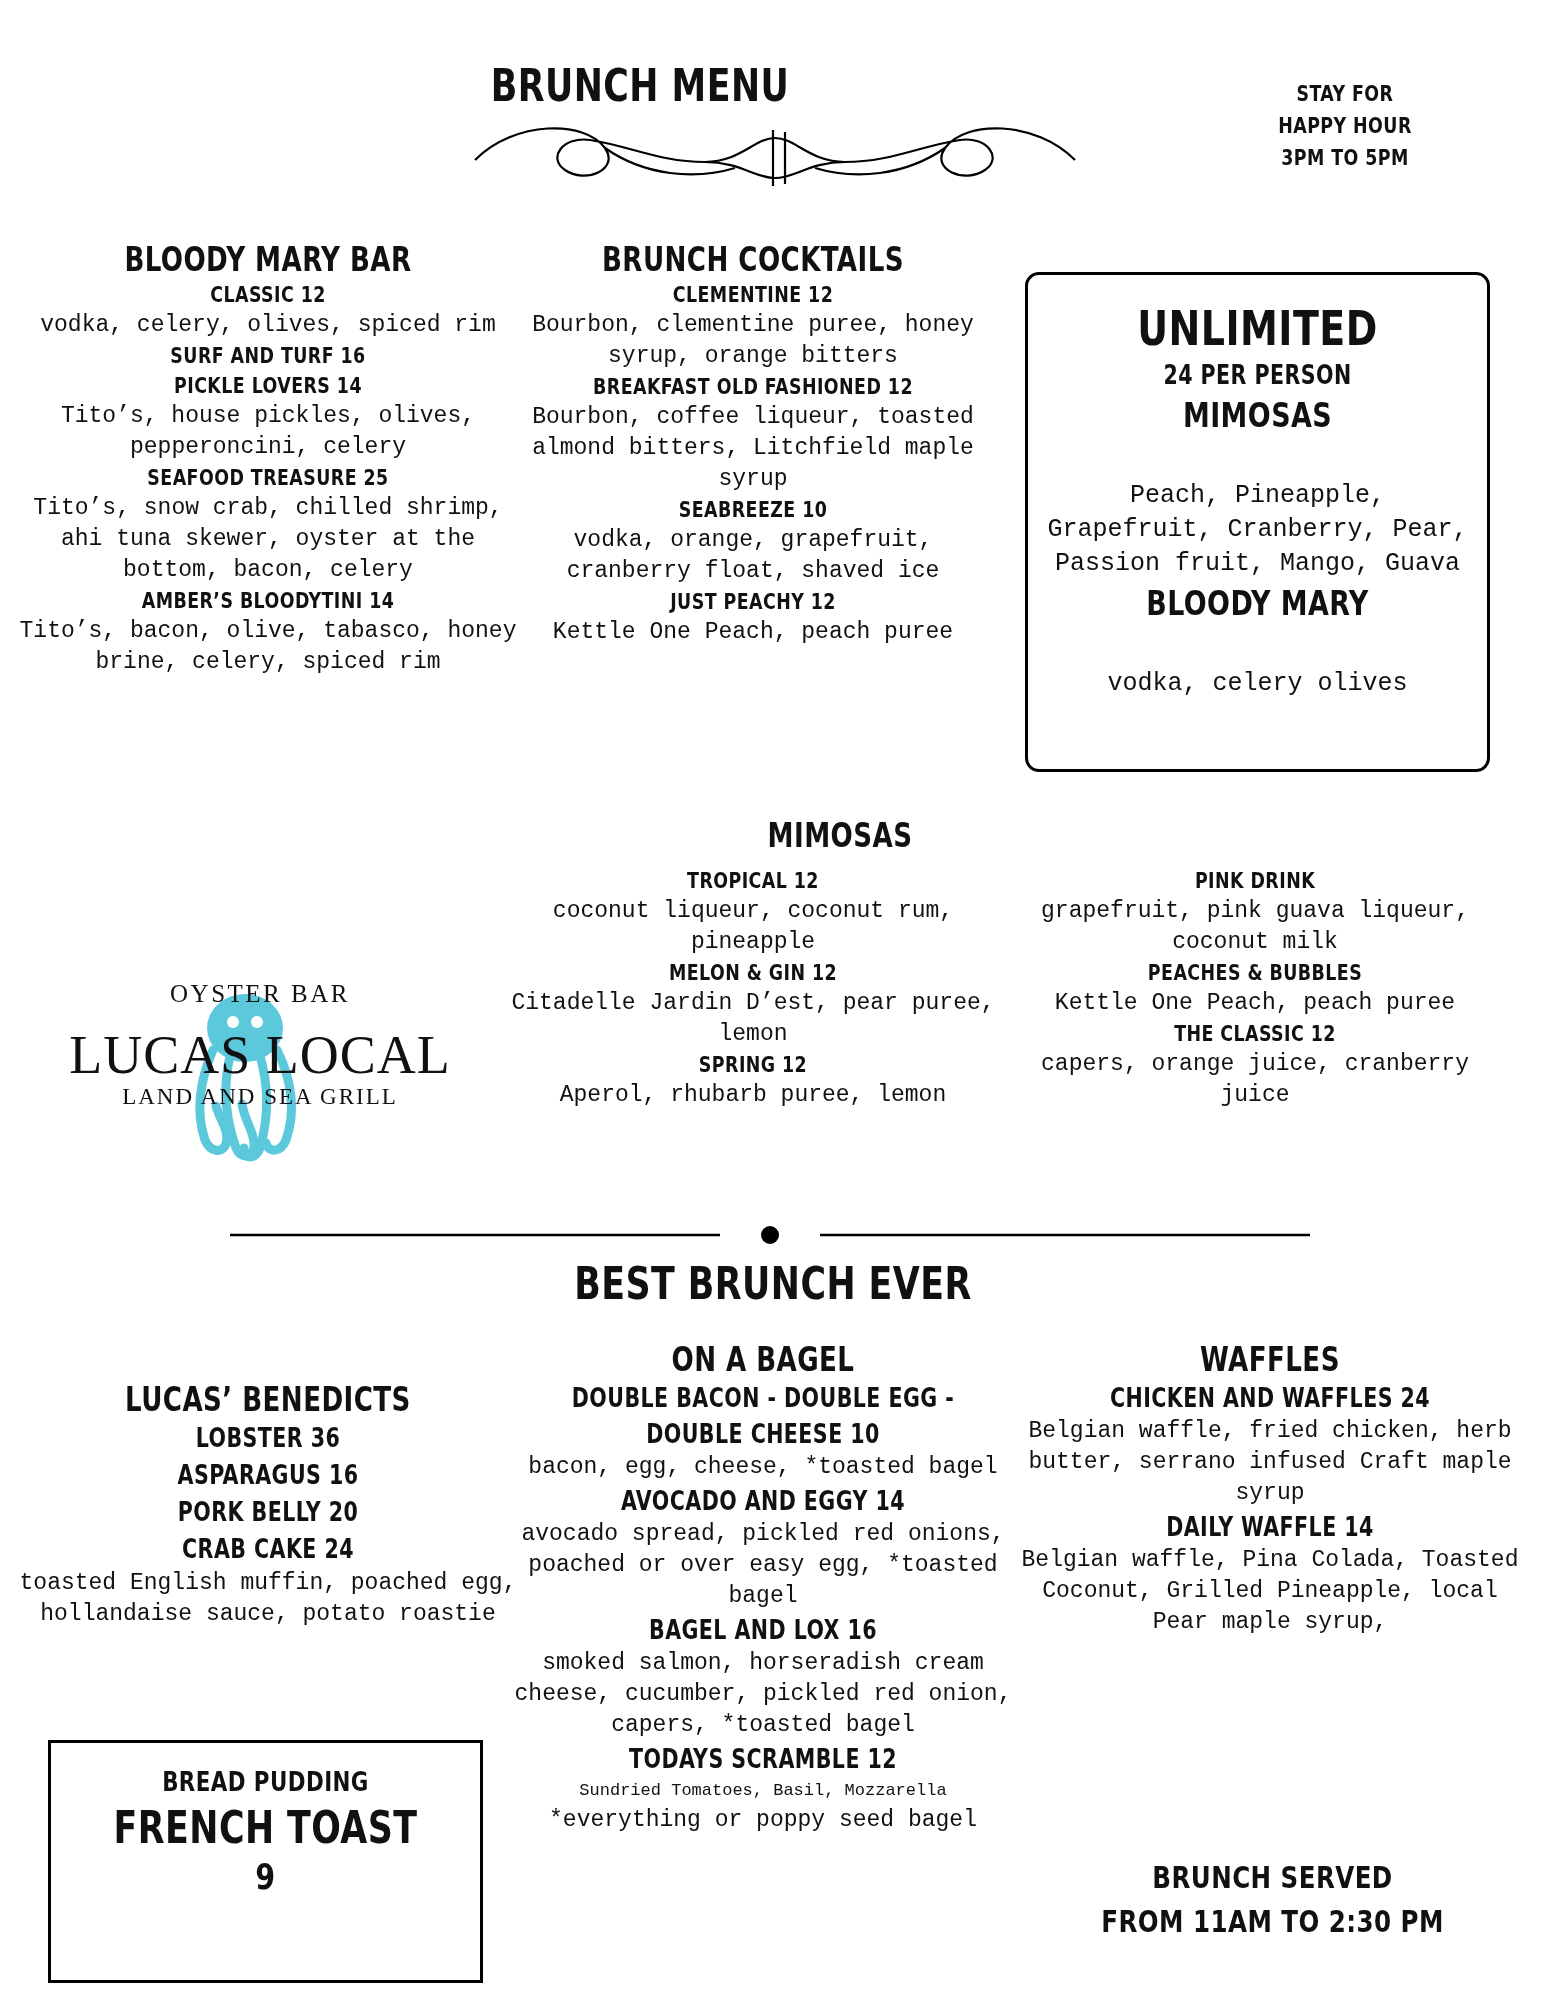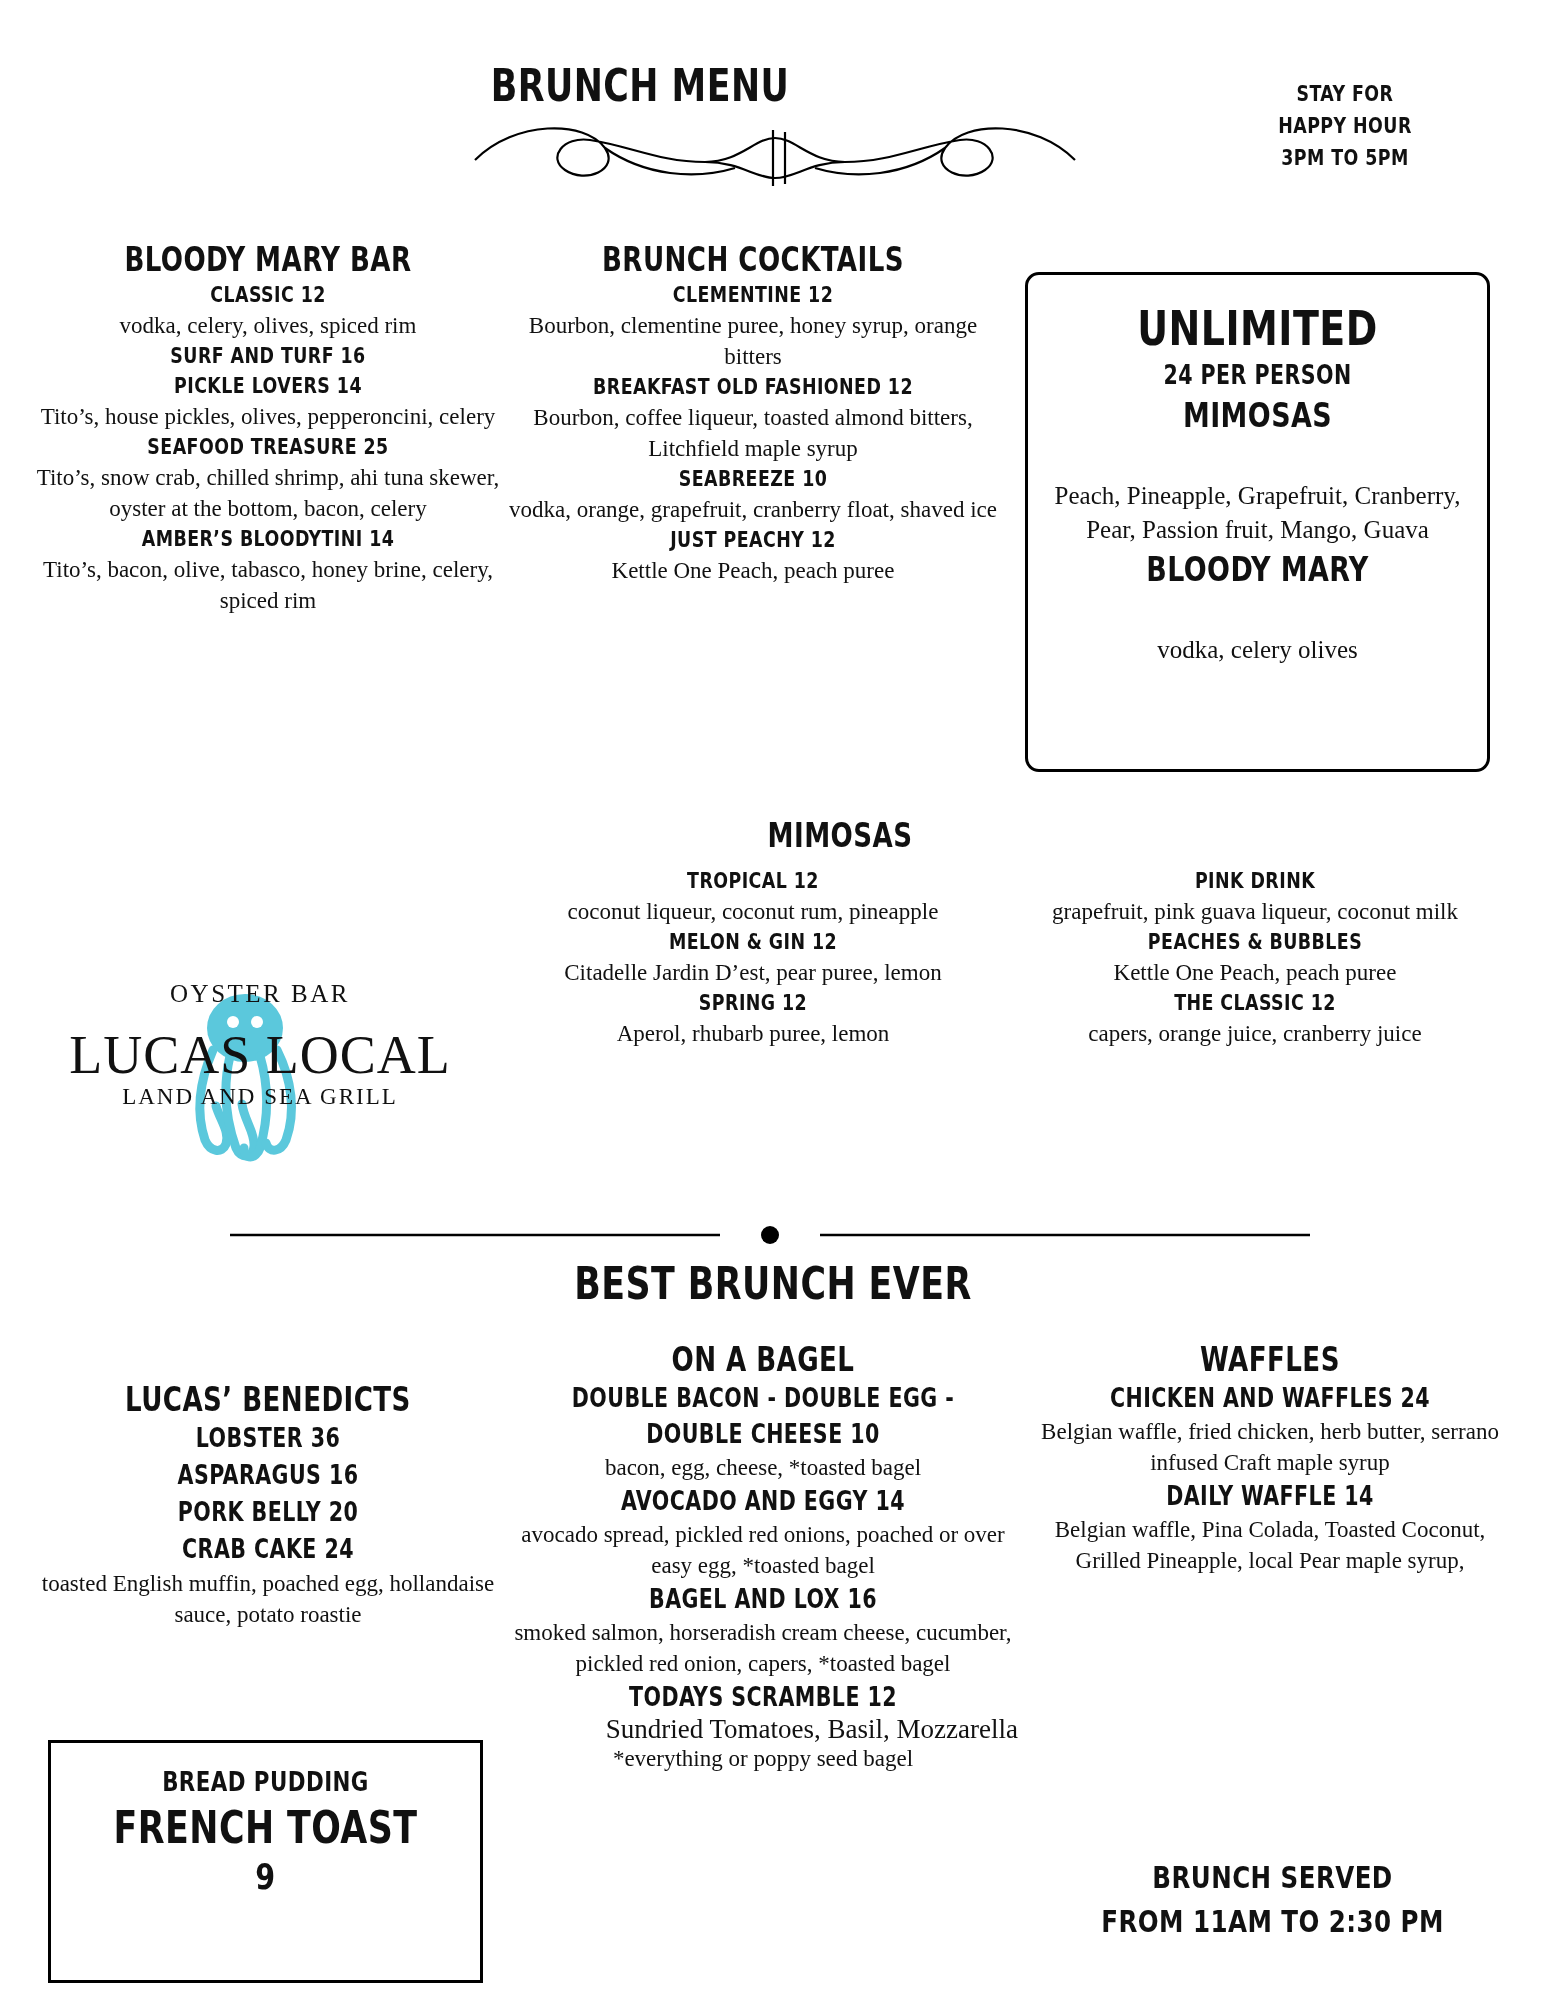--- a/index.html
+++ b/index.html
@@ -18,21 +18,21 @@
 
   
   .cond {
     font-family: "DejaVu Sans Condensed", "Liberation Sans Narrow", "Liberation Sans", sans-serif;
     font-weight: bold;
     letter-spacing: 0.5px;
     text-transform: uppercase;
     transform: scaleX(0.88);
     transform-origin: center;
   }
-  .serif { font-family: Liberation Serif, serif; }
+  .serif { font-family: Liberation Mono, monospace; }
 
   
   #header-title {
     position: absolute;
     top: 62px;
     left: 0;
     width: 1280px;
     text-align: center;
     font-size: 44px;
     line-height: 48px;
@@ -365,21 +365,21 @@
 
 <div id="bagel-col">
   <div class="col-head cond">ON A BAGEL</div>
   <div class="item-name cond" style="font-size:26px;line-height:36px;">DOUBLE BACON - DOUBLE EGG - DOUBLE CHEESE 10</div>
   <div class="item-desc serif">bacon, egg, cheese, *toasted bagel</div>
   <div class="item-name cond" style="font-size:26px;line-height:36px;">AVOCADO AND EGGY 14</div>
   <div class="item-desc serif">avocado spread, pickled red onions, poached or over easy egg, *toasted bagel</div>
   <div class="item-name cond" style="font-size:26px;line-height:36px;">BAGEL AND LOX 16</div>
   <div class="item-desc serif">smoked salmon, horseradish cream cheese, cucumber, pickled red onion, capers, *toasted bagel</div>
   <div class="item-name cond" style="font-size:26px;line-height:36px;">TODAYS SCRAMBLE 12</div>
-  <div class="item-desc serif" style="font-size:27px;line-height:28px;text-align:right;">Sundried Tomatoes, Basil, Mozzarella</div>
+  <div class="item-desc serif" style="font-size:17px;line-height:28px;">Sundried Tomatoes, Basil, Mozzarella</div>
   <div class="item-desc serif">*everything or poppy seed bagel</div>
 </div>
 
 <div id="waffles-col">
   <div class="col-head cond">WAFFLES</div>
   <div class="item-name cond" style="font-size:26px;line-height:36px;">CHICKEN AND WAFFLES 24</div>
   <div class="item-desc serif">Belgian waffle, fried chicken, herb butter, serrano infused Craft maple syrup</div>
   <div class="item-name cond" style="font-size:26px;line-height:36px;">DAILY WAFFLE 14</div>
   <div class="item-desc serif">Belgian waffle, Pina Colada, Toasted Coconut, Grilled Pineapple, local Pear maple syrup,</div>
 </div>

